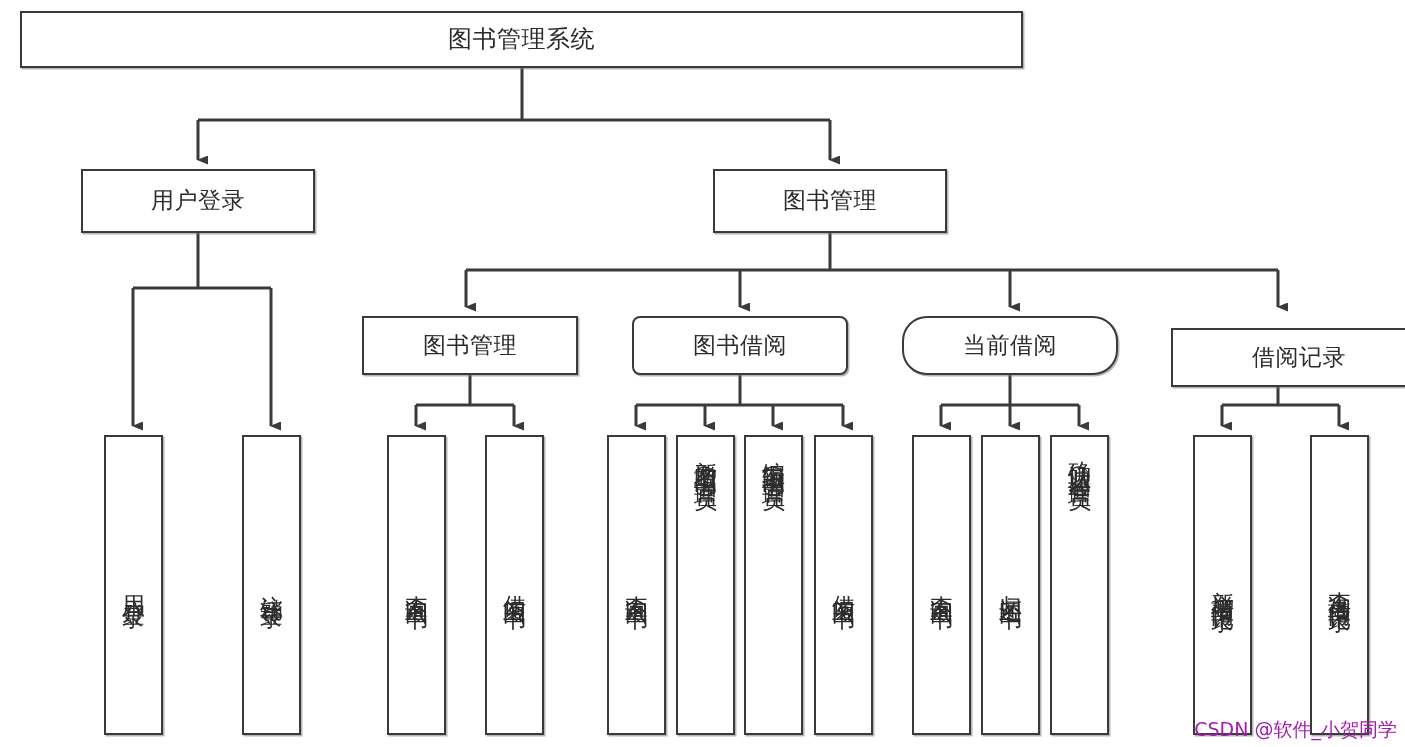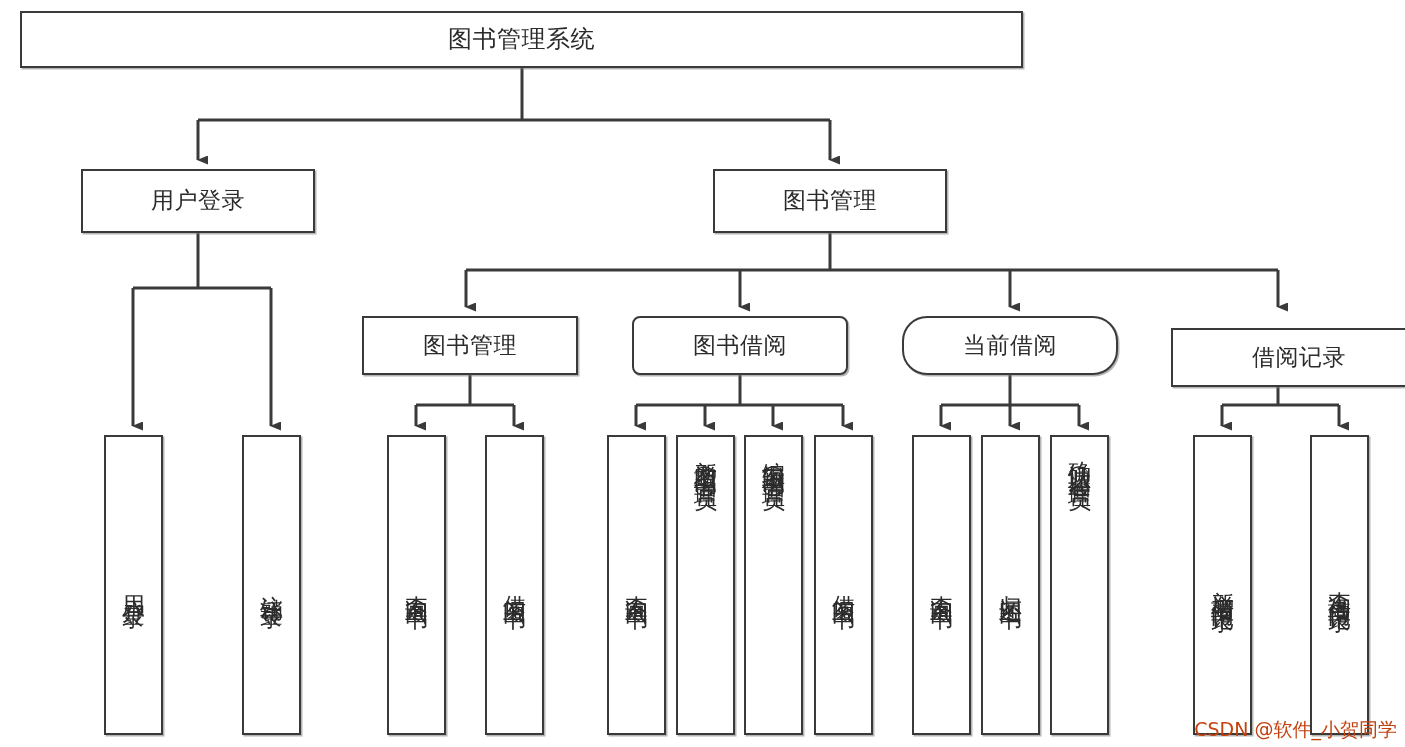--- a/index.html
+++ b/index.html
@@ -70,21 +70,21 @@
   .node.vert.centered {
     align-items: center;
     padding-top: 0;
   }
   
   #watermark {
     position: absolute;
     right: 8px;
     bottom: 4px;
     font-size: 19px;
-    color: #c2410c;
+    color: #a21caf;
     white-space: nowrap;
     user-select: none;
   }
 </style>
 </head>
 <body>
 
 <div id="diagram-root">
 
   <svg id="connector-layer" viewBox="0 0 1405 747" width="1405" height="747" xmlns="http://www.w3.org/2000/svg">

